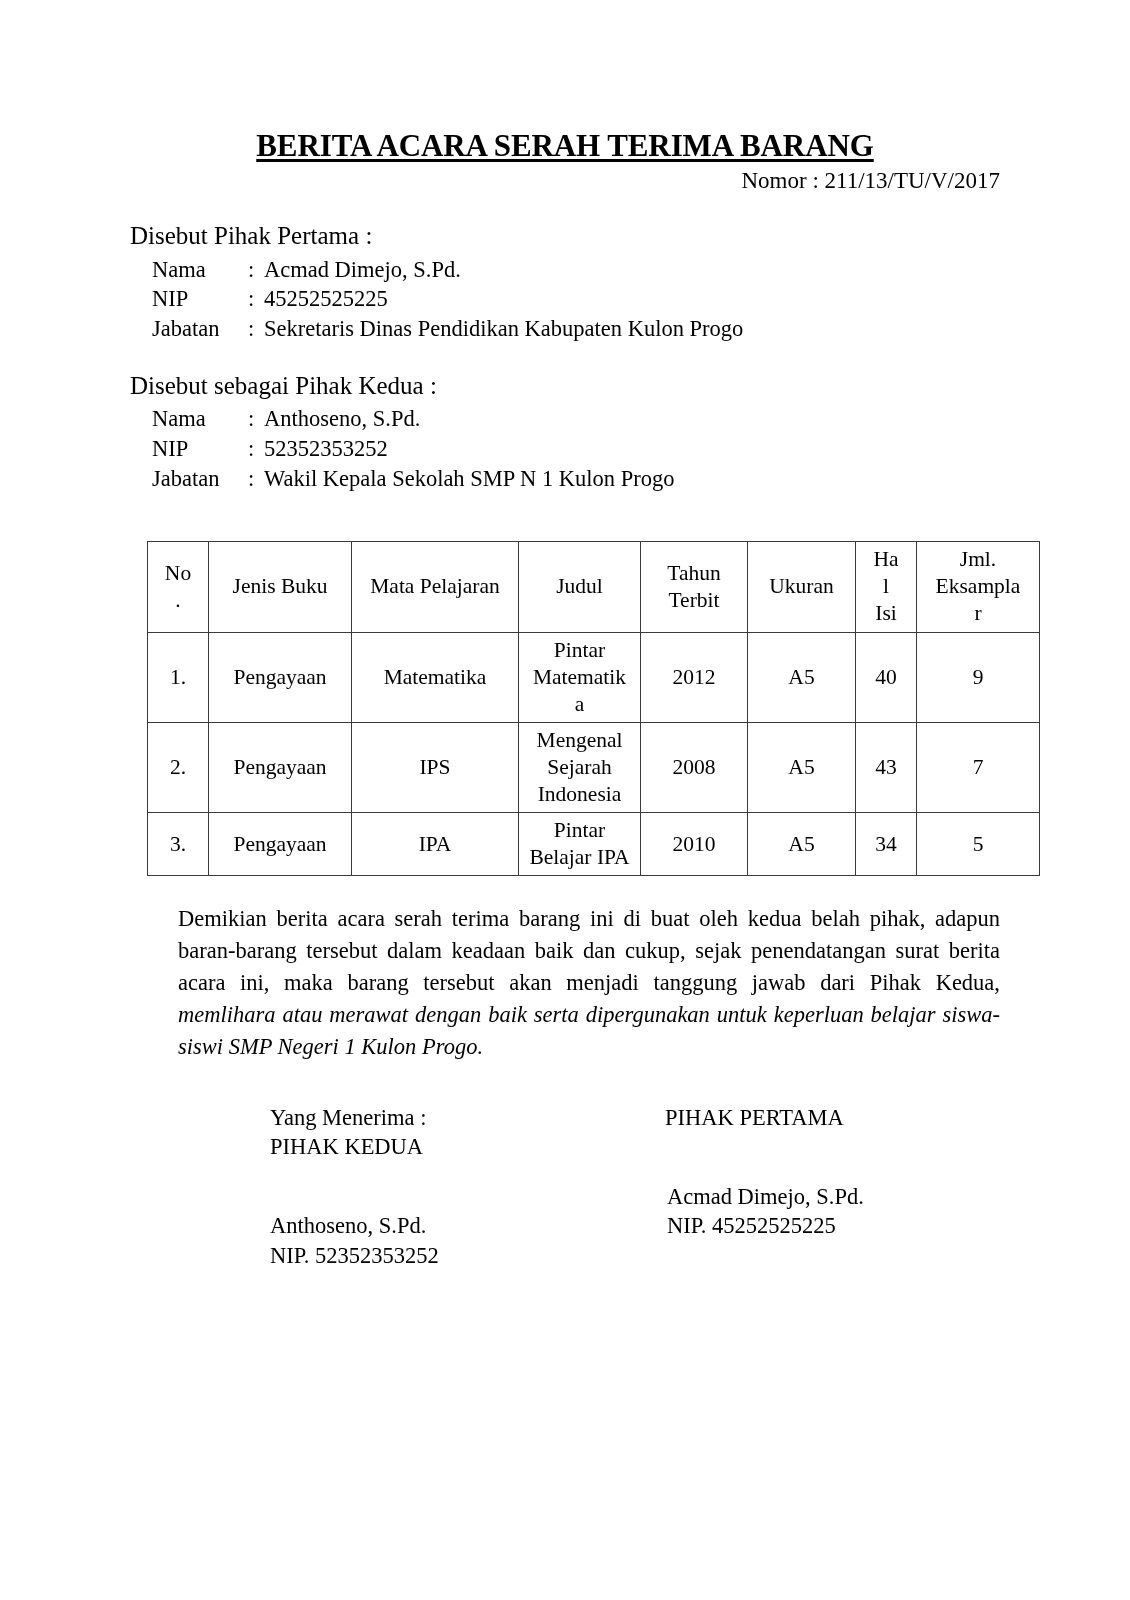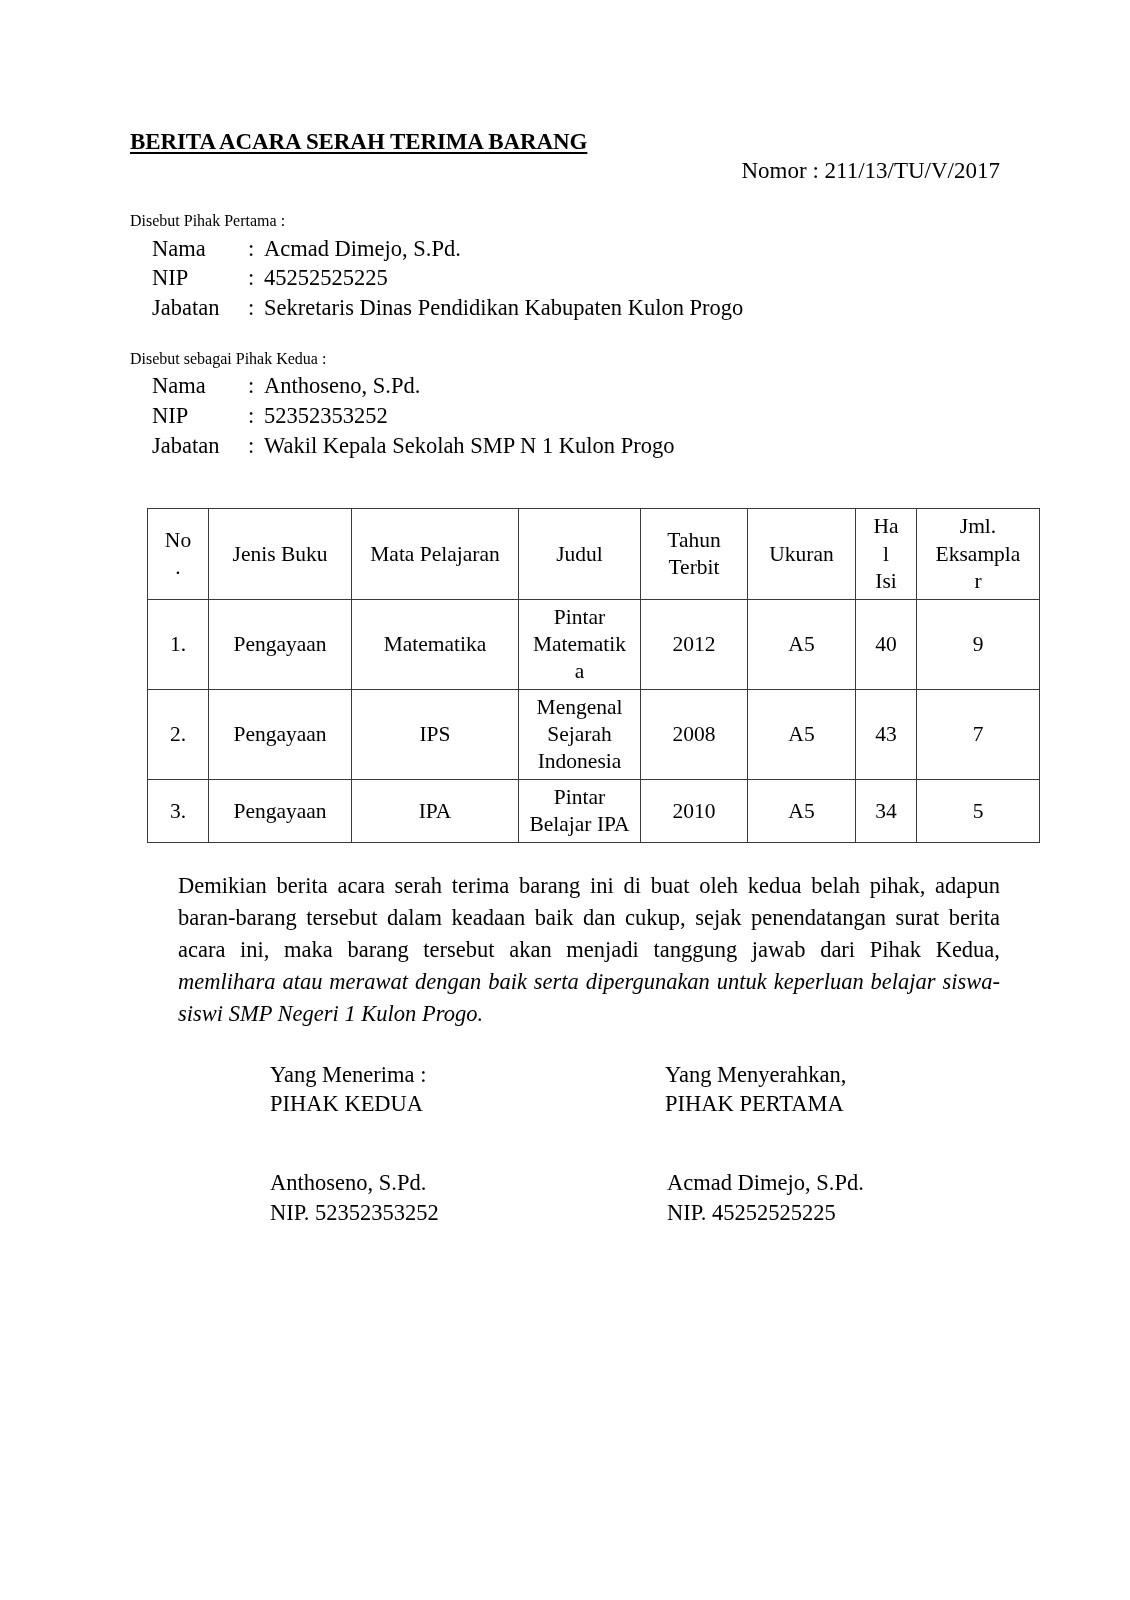--- a/index.html
+++ b/index.html
@@ -17,22 +17,22 @@
     width: 1130px;
     height: 1600px;
     background: #ffffff;
     box-sizing: border-box;
     padding: 128px 130px 0 130px;
     overflow: hidden;
   }
 
   
   .doc-title {
-    text-align: left;
-    font-size: 23px;
+    text-align: center;
+    font-size: 31px;
     font-weight: bold;
     letter-spacing: -0.1px;
     margin: 0;
     line-height: 1.18;
   }
   .doc-title span.ul {
     text-decoration: underline;
     text-underline-offset: 3px;
   }
   .doc-number {
@@ -65,21 +65,21 @@
   }
   .para-closing .ital {
     font-style: italic;
   }
 
   
   .party {
     margin-top: 26px;
   }
   .party-heading {
-    font-size: 16px;
+    font-size: 25px;
     line-height: 1.3;
     margin: 0 0 2px 0;
   }
   .party-rows {
     margin-left: 22px;
   }
   .party-row {
     display: flex;
     align-items: center;
     font-size: 22.5px;
@@ -136,21 +136,21 @@
   .col-ukuran  { width: 101px; }
   .col-hal     { width: 54px; }
   .col-jml     { width: 116px; }
   .cell-wrap {
     display: block;
     white-space: pre-line;
   }
 
   
   .signatures {
-    margin-top: 30px;
+    margin-top: 40px;
     display: flex;
     width: 100%;
   }
   .sig-col {
     box-sizing: border-box;
     font-size: 22.5px;
     line-height: 1.3;
   }
   .sig-col-left {
     flex: 0 0 400px;
@@ -360,21 +360,20 @@
 
   <div class="signatures">
     <div class="sig-col sig-col-left">
       <p class="sig-role">Yang Menerima :</p>
       <p class="sig-party">PIHAK KEDUA</p>
       <div class="sig-gap"></div>
       <p class="sig-name">Anthoseno, S.Pd.</p>
       <p class="sig-nip">NIP. 52352353252</p>
     </div>
     <div class="sig-col sig-col-right">
-      <p class="sig-role">Yang Menyerahkan,</p>
       <p class="sig-party">PIHAK PERTAMA</p>
       <div class="sig-gap"></div>
       <p class="sig-name">Acmad Dimejo, S.Pd.</p>
       <p class="sig-nip">NIP. 45252525225</p>
     </div>
   </div>
 
 </div>
 
 </body></html>

